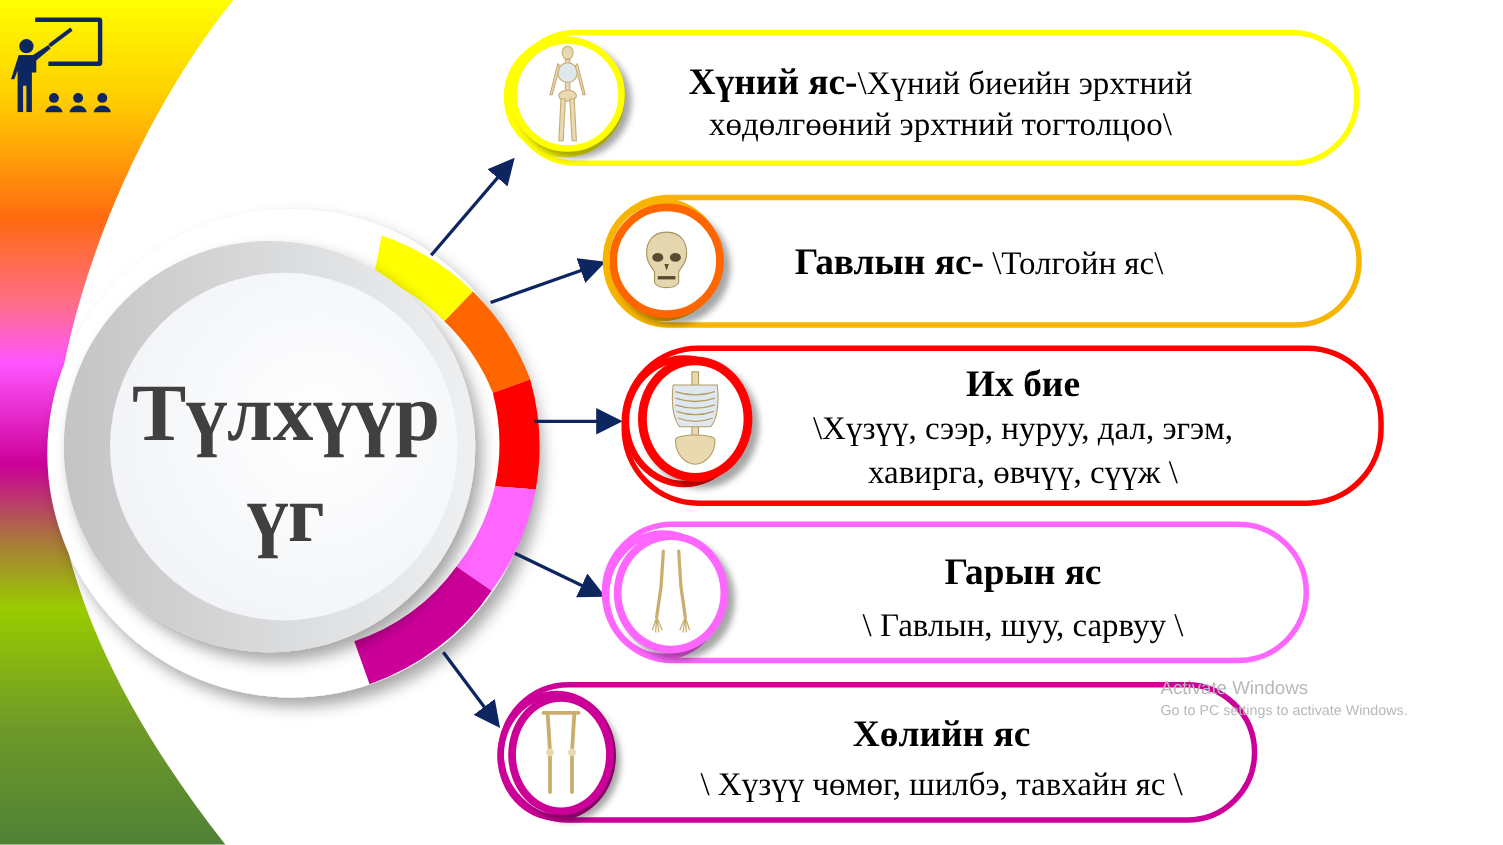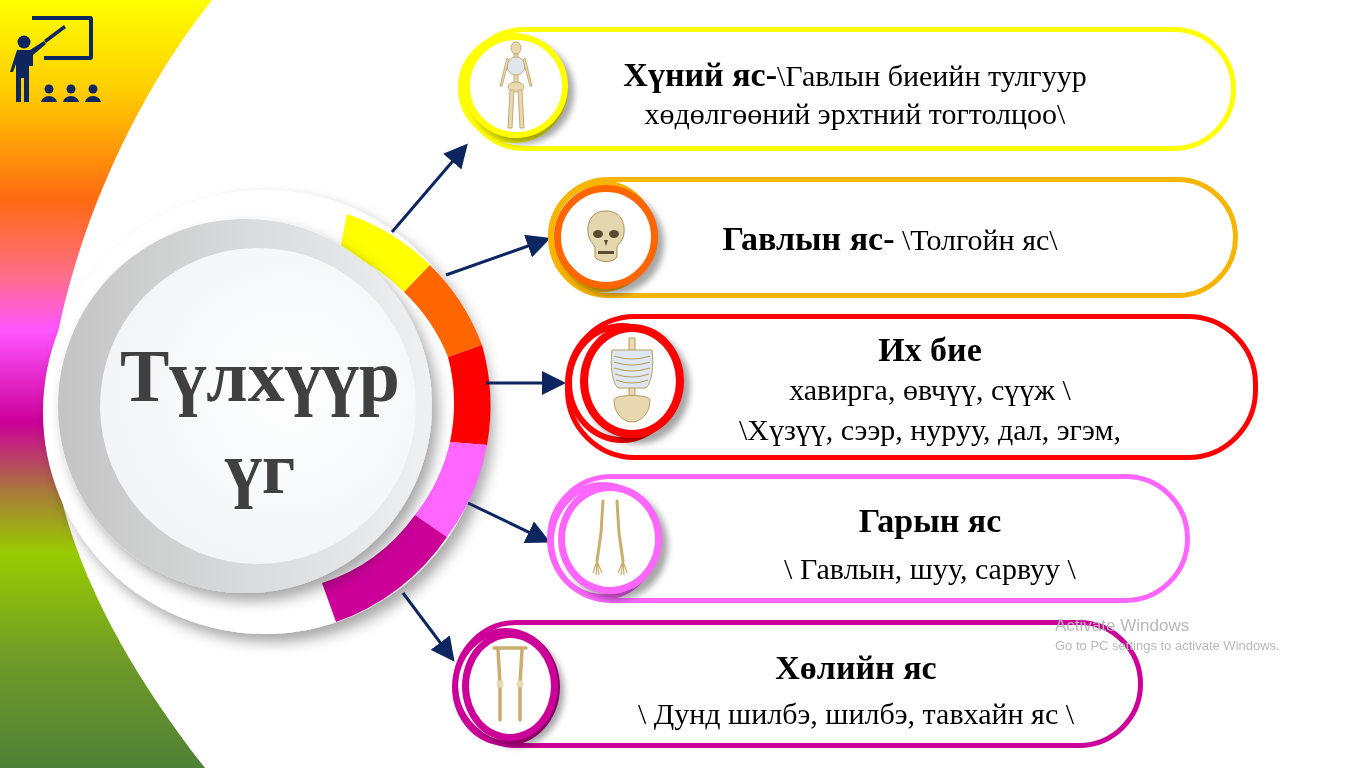--- a/index.html
+++ b/index.html
@@ -138,21 +138,21 @@
       <ellipse cx="20" cy="26" rx="9" ry="9" fill="#dfe6ec"></ellipse>
       <path d="M11 18 L4 46 L6 46 L13 20 Z"></path>
       <path d="M29 18 L36 46 L34 46 L27 20 Z"></path>
       <ellipse cx="20" cy="47" rx="8" ry="5"></ellipse>
       <path d="M14 50 L12 88 L16 88 L18 50 Z"></path>
       <path d="M26 50 L28 88 L24 88 L22 50 Z"></path>
     </g>
   </svg>
 </div>
 <div class="pill-text" style="left:585px; top:56px; width:540px;">
-  <div><span class="b">Хүний яс-</span><span>\Гавлын биеийн тулгуур</span></div>
+  <div><span class="b">Хүний яс-</span><span>\Хүний биеийн эрхтний</span></div>
   <div>хөдөлгөөний эрхтний тогтолцоо\</div>
 </div>
 
 <div class="pill" style="left:548px; top:177px; width:690px; height:121px; border-color:#f7b500;"></div>
 <div class="pill-icon-back" style="left:548px; top:180px; width:108px; height:112px; border-width:6px; border-color:#f7b500;"></div>
 <div class="pill-icon" style="left:554px; top:185px; width:104px; height:104px; border-width:7px; border-color:#ff6600;">
   <svg width="46" height="56" viewBox="0 0 46 56">
     <g fill="#e4d6ae" stroke="#a8925c" stroke-width="1">
       <path d="M23 2 C8 2 4 14 5 24 C6 32 10 34 12 38 L12 48 C16 54 30 54 34 48 L34 38 C36 34 40 32 41 24 C42 14 38 2 23 2 Z"></path>
     </g>
@@ -181,22 +181,22 @@
       <path d="M8 20 Q26 26 44 20"></path>
         <path d="M8 26 Q26 32 44 26"></path>
         <path d="M8 32 Q26 38 44 32"></path>
       <path d="M9 38 Q26 44 43 38"></path>
         <path d="M10 44 Q26 50 42 44"></path>
     </g>
   </svg>
 </div>
 <div class="pill-text" style="left:675px; top:330px; width:510px; line-height:40px;">
   <div class="b">Их бие</div>
+  <div>\Хүзүү, сээр, нуруу, дал, эгэм,</div>
   <div>хавирга,  өвчүү, сүүж \</div>
-  <div>\Хүзүү, сээр, нуруу, дал, эгэм,</div>
 </div>
 
 <div class="pill" style="left:547px; top:474px; width:643px; height:129px; border-color:#ff66ff;"></div>
 <div class="pill-icon-back" style="left:548px; top:482px; width:110px; height:118px; border-width:6px; border-color:#ff66ff;"></div>
 <div class="pill-icon" style="left:558px; top:484px; width:104px; height:110px; border-width:7px; border-color:#ff66ff;">
   <svg width="40" height="80" viewBox="0 0 40 80">
     <g stroke="#c9ae6e" stroke-width="3" fill="none" stroke-linecap="round">
       <path d="M13 2 L11 34 L7 62"></path>
       <path d="M27 2 L29 34 L33 62"></path>
     </g>
@@ -221,19 +221,19 @@
       <path d="M32 6 L30 40 L30 76"></path>
     </g>
     <g fill="#e8d9b0">
         <circle cx="10" cy="40" r="3.5"></circle>
         <circle cx="30" cy="40" r="3.5"></circle>
       </g>
   </svg>
 </div>
 <div class="pill-text" style="left:560px; top:645px; width:520px; line-height:46px;margin-left:36px;">
   <div class="b">Хөлийн яс</div>
-  <div>\ Дунд шилбэ, шилбэ, тавхайн яс \</div>
+  <div>\ Хүзүү чөмөг, шилбэ, тавхайн яс \</div>
 </div>
 
 <div class="watermark">
   <div class="t1">Activate Windows</div>
   <div class="t2">Go to PC settings to activate Windows.</div>
 </div>
 
 </body></html>

